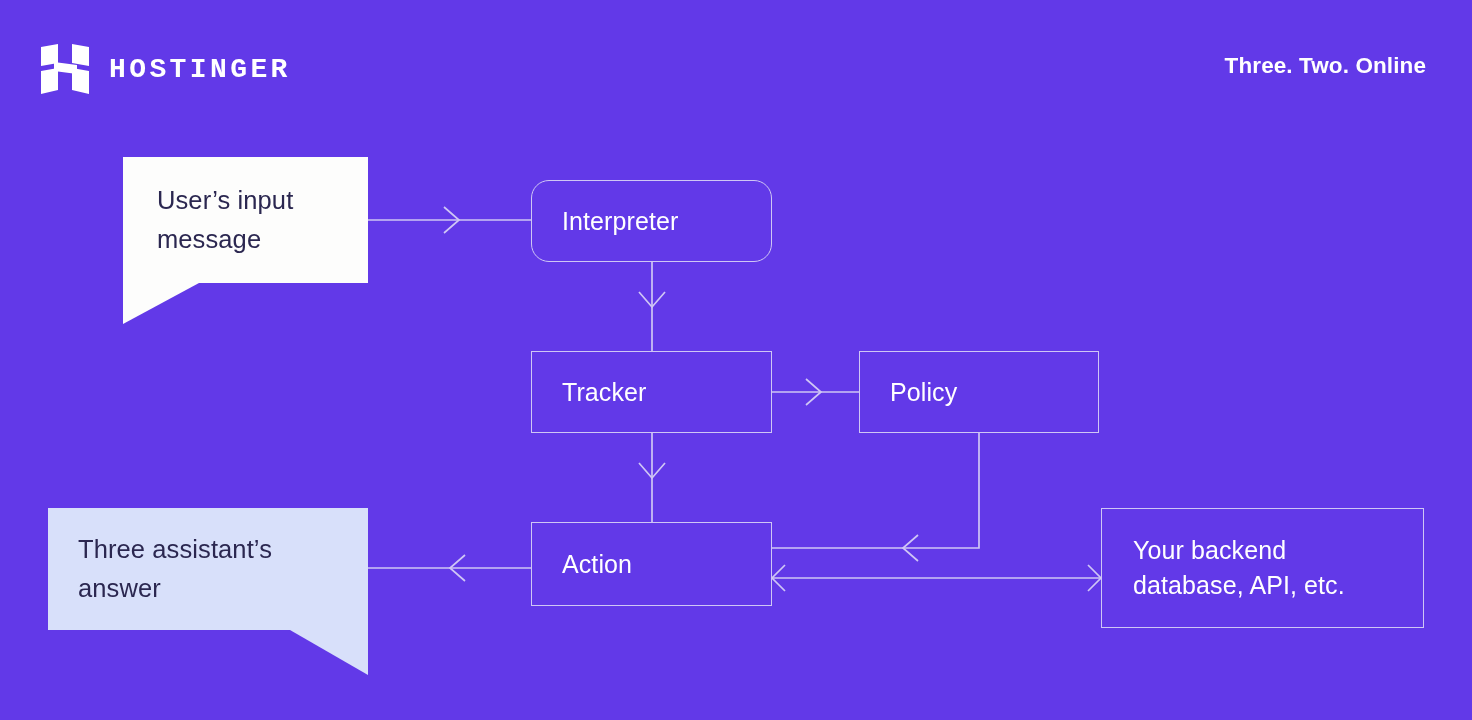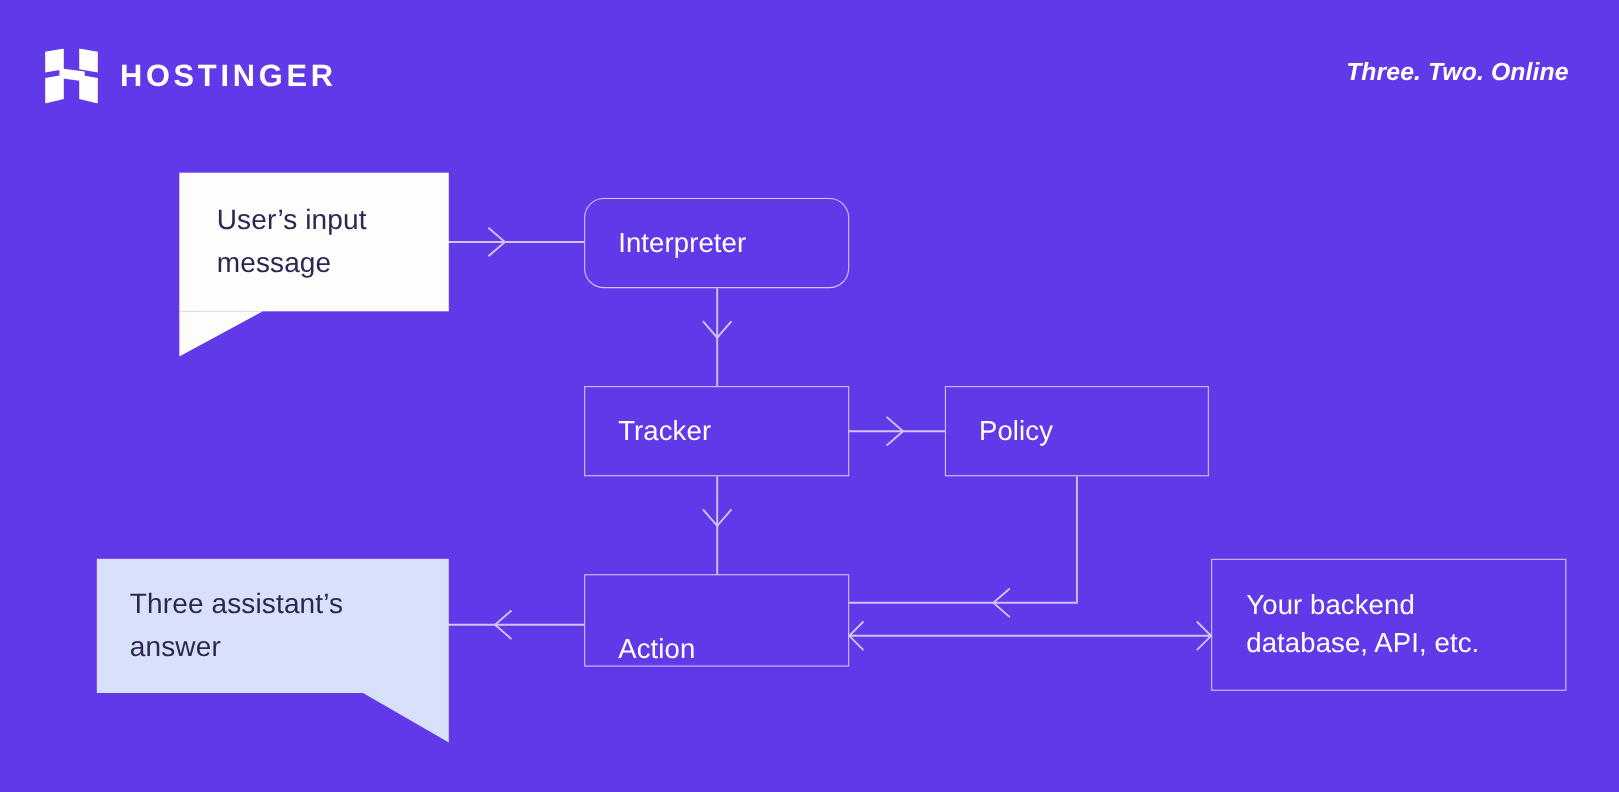--- a/index.html
+++ b/index.html
@@ -17,37 +17,37 @@
   }
 
   
   #brand {
     position: absolute;
     left: 41px;
     top: 44px;
     display: flex;
     align-items: center;
     gap: 20px;
+    font-family: Liberation Mono, monospace;
   }
   #logo-mark { width: 48px; height: 50px; display: block; }
   #brand-name {
     color: #ffffff;
     font-size: 28px;
     font-weight: bold;
     letter-spacing: 3.4px;
   }
   #tagline {
     position: absolute;
     right: 46px;
     top: 53px;
     color: #ffffff;
     font-size: 22.5px;
     font-weight: bold;
     letter-spacing: 0.1px;
-    font-style: italic;
   }
 
   
   #diagram {
     position: absolute;
     left: 0;
     top: 0;
     width: 1472px;
     height: 720px;
   }
@@ -59,39 +59,38 @@
     border: 1.6px solid #cfc6f5;
     color: #ffffff;
     font-size: 25px;
     display: flex;
     align-items: center;
     padding-left: 30px;
     letter-spacing: 0.1px;
   }
   #node-interpreter { left: 531px; top: 180px; width: 241px; height: 82px; border-radius: 18px; }
   #node-tracker     { left: 531px; top: 351px; width: 241px; height: 82px; }
-  #node-action      { left: 531px; top: 522px; width: 241px; height: 84px; align-items: flex-end; }
+  #node-action      { left: 531px; top: 522px; width: 241px; height: 84px; }
   #node-policy      { left: 859px; top: 351px; width: 240px; height: 82px; }
   #node-backend {
     left: 1101px; top: 508px; width: 323px; height: 120px;
     align-items: center;
     line-height: 1.42;
     padding-left: 31px;
   }
 
   
   .bubble {
     position: absolute;
     box-sizing: border-box;
     color: #2b2750;
     font-size: 25.5px;
     line-height: 1.52;
     padding: 24px 28px 0 34px;
     letter-spacing: 0.1px;
-    margin-left: 40px;
   }
   #bubble-user {
     left: 123px; top: 157px; width: 245px; height: 126px;
     background: #fdfdfc;
   }
   #bubble-user .tail {
     position: absolute;
     left: 0; top: 126px;
     width: 0; height: 0;
     border-left: 0 solid transparent;

